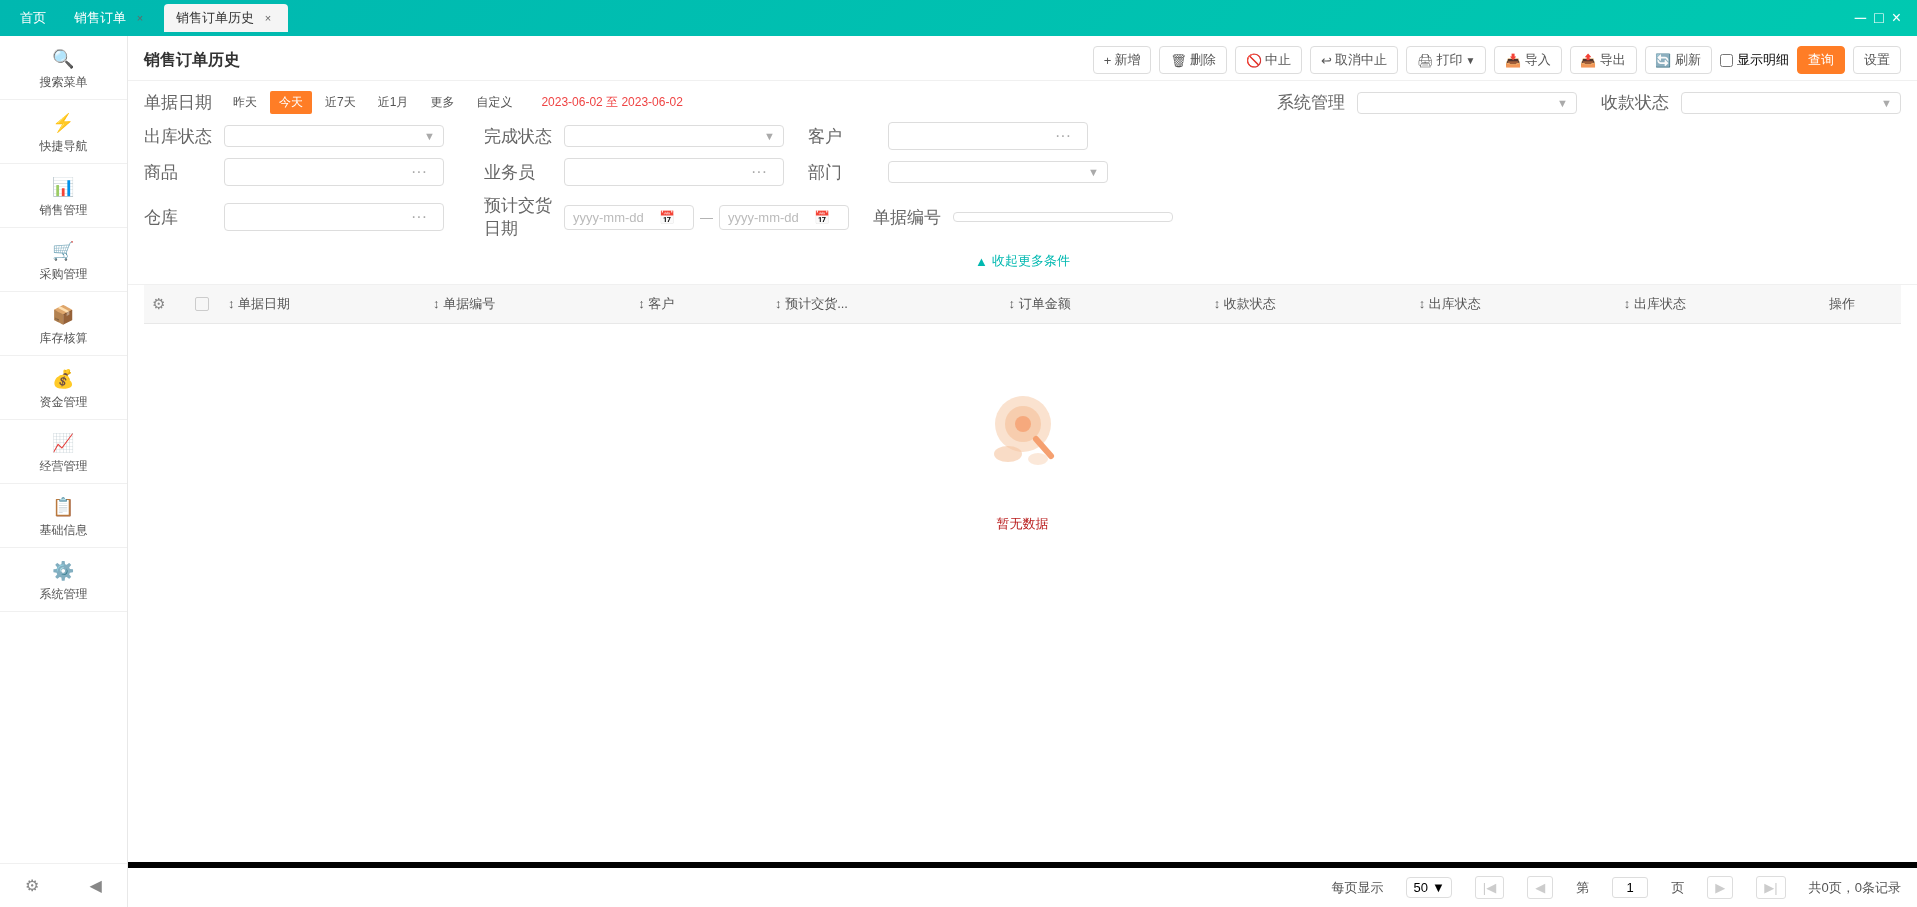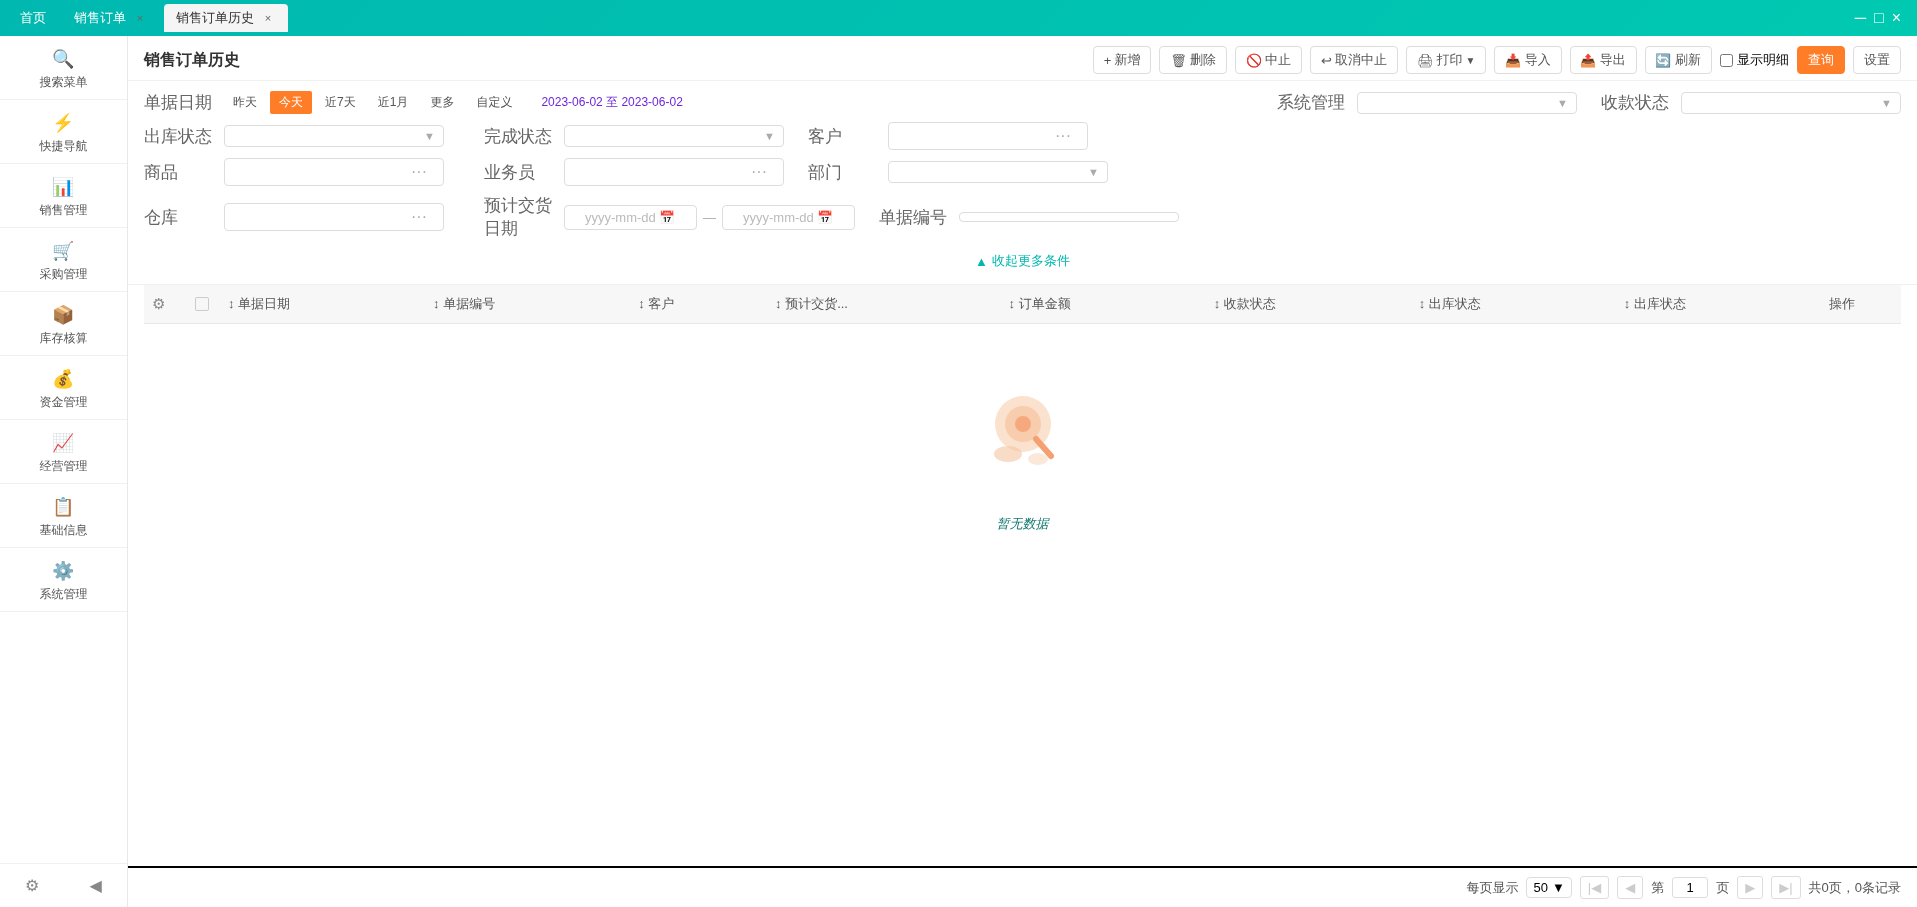--- a/index.html
+++ b/index.html
@@ -135,40 +135,40 @@
       flex: 1;
     }
     .date-quick-btns { display: flex; align-items: center; gap: 4px; }
     .date-quick-btn {
       padding: 2px 8px; border-radius: 3px; cursor: pointer;
       font-size: 12px; color: #555; border: 1px solid transparent;
     }
     .date-quick-btn.active {
       background: #ff7d26; color: #fff; border-radius: 2px;
     }
-    .date-range-text { font-size: 12px; color: #6d28d9; text-align: center; }
+    .date-range-text { font-size: 12px; color: #ef4444; text-align: center; }
     .filter-select {
       display: flex; align-items: center; gap: 4px;
       border: 1px solid #ddd; border-radius: 4px;
       padding: 4px 8px; min-width: 180px; cursor: pointer;
       background: #fff; color: #333;
     }
     .filter-select .placeholder { color: #bbb; flex: 1; }
     .filter-select .arrow { color: #aaa; font-size: 11px; }
     .filter-input {
       display: flex; align-items: center; gap: 4px;
       border: 1px solid #ddd; border-radius: 4px;
       padding: 4px 8px; min-width: 180px;
       background: #fff; color: #333;
     }
     .filter-dots { color: #aaa; cursor: pointer; padding: 0 8px; font-size: 16px; }
     .date-input-box {
-      display: flex; align-items: center; gap: 4px;
+      display: flex; align-items: center; gap: 16px;
       border: 1px solid #ddd; border-radius: 4px;
-      padding: 4px 20px; min-width: 130px;
+      padding: 4px 8px; min-width: 130px;
       color: #bbb; cursor: pointer; background: #fff;
     }
     .date-input-box .cal-icon { font-size: 13px; color: #aaa; }
     .collapse-btn {
       display: flex; align-items: center; justify-content: center;
       width: 100%; padding: 4px 0; cursor: pointer; color: #00b8b0;
       font-size: 12px; gap: 4px;
     }
 
     
@@ -196,27 +196,27 @@
     .gear-btn { cursor: pointer; color: #888; font-size: 15px; }
     .checkbox-cell { display: flex; justify-content: center; }
     .checkbox { width: 14px; height: 14px; border: 1px solid #ccc; border-radius: 2px; cursor: pointer; }
 
     
     .empty-state {
       display: flex; flex-direction: column; align-items: center;
       justify-content: center; padding: 60px 0; color: #aaa;
     }
     .empty-icon { font-size: 80px; color: #f5c5a0; margin-bottom: 12px; }
-    .empty-text { font-size: 13px; color: #0f766e; font-style: italic; }
+    .empty-text { font-size: 13px; color: #b91c1c; }
 
     
     .pagination-bar {
       display: flex; align-items: center; justify-content: flex-end;
-      padding: 8px 16px; border-top: 2px solid #000000;
-      gap: 8px; flex-shrink: 0; background: #fff;
+      padding: 8px 16px; border-top: 6px solid #000000;
+      gap: 23px; flex-shrink: 0; background: #fff;
     }
     .page-size-label { color: #555; }
     .page-size-select {
       display: flex; align-items: center; gap: 4px;
       border: 1px solid #ddd; border-radius: 4px;
       padding: 2px 6px; cursor: pointer; background: #fff;
     }
     .page-nav-btn {
       padding: 3px 7px; border: 1px solid #ddd; border-radius: 3px;
       cursor: pointer; background: #fff; color: #555;

